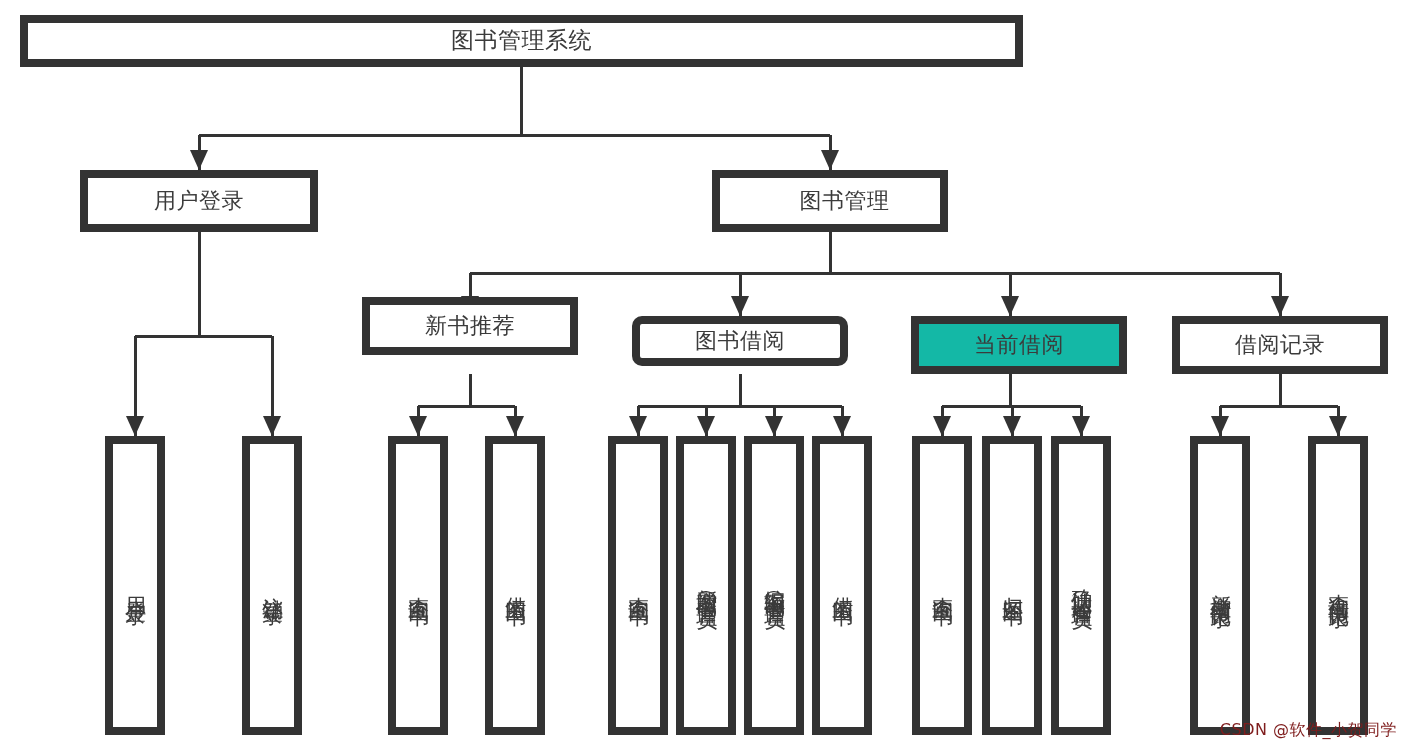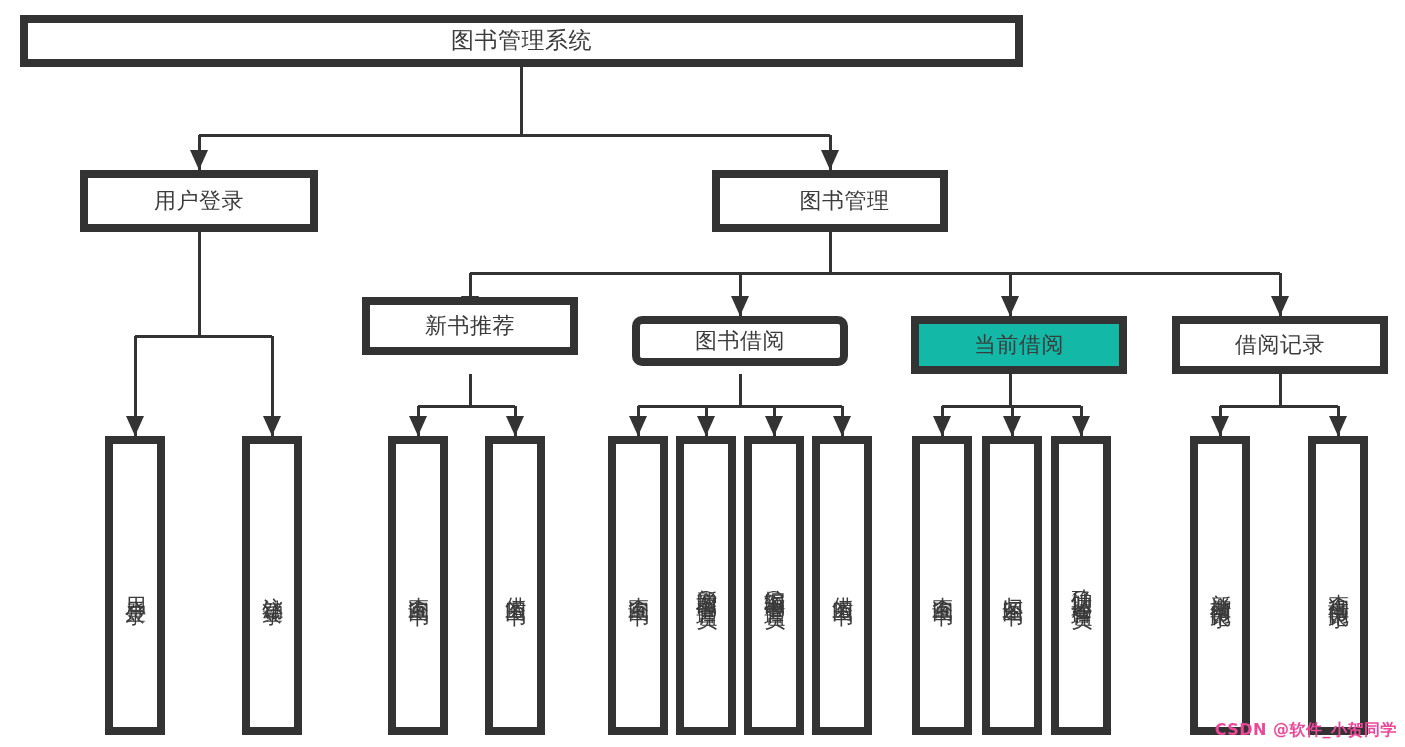--- a/index.html
+++ b/index.html
@@ -56,25 +56,24 @@
     letter-spacing: 3px;
   }
   .node.root .label {
     font-size: 23px;
   }
   #watermark {
     position: absolute;
     right: 8px;
     bottom: 6px;
     font-size: 16px;
-    color: #ec4899;
+    color: #7f1d1d;
     font-family: "DejaVu Sans", "Liberation Sans", sans-serif;
     white-space: nowrap;
     letter-spacing: 0.5px;
-    font-weight: bold;
   }
 </style>
 </head>
 <body>
 
 <div id="diagram-root">
   <svg class="edges" id="edge-layer" viewBox="0 0 1405 747">
       <line x1="521.5" y1="67" x2="521.5" y2="135" stroke="#333333" stroke-width="3" shape-rendering="crispEdges"></line>
       <line x1="199" y1="135" x2="830" y2="135" stroke="#333333" stroke-width="3" shape-rendering="crispEdges"></line>
       <line x1="199" y1="135" x2="199" y2="170" stroke="#333333" stroke-width="3" shape-rendering="crispEdges"></line>

